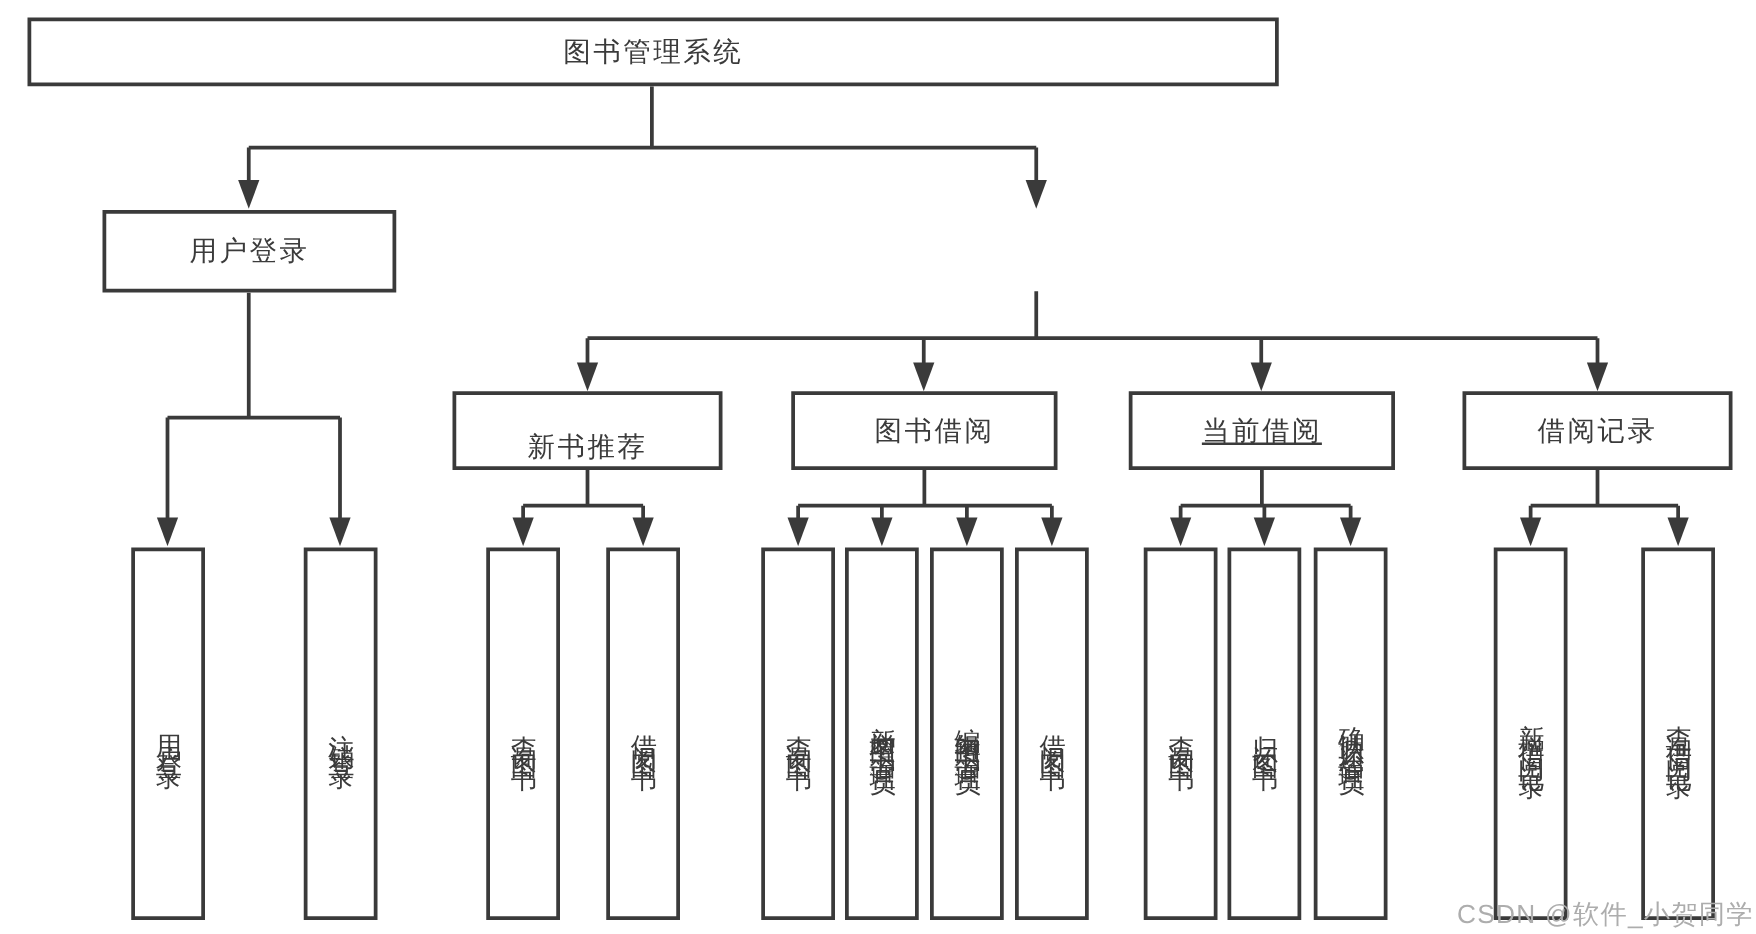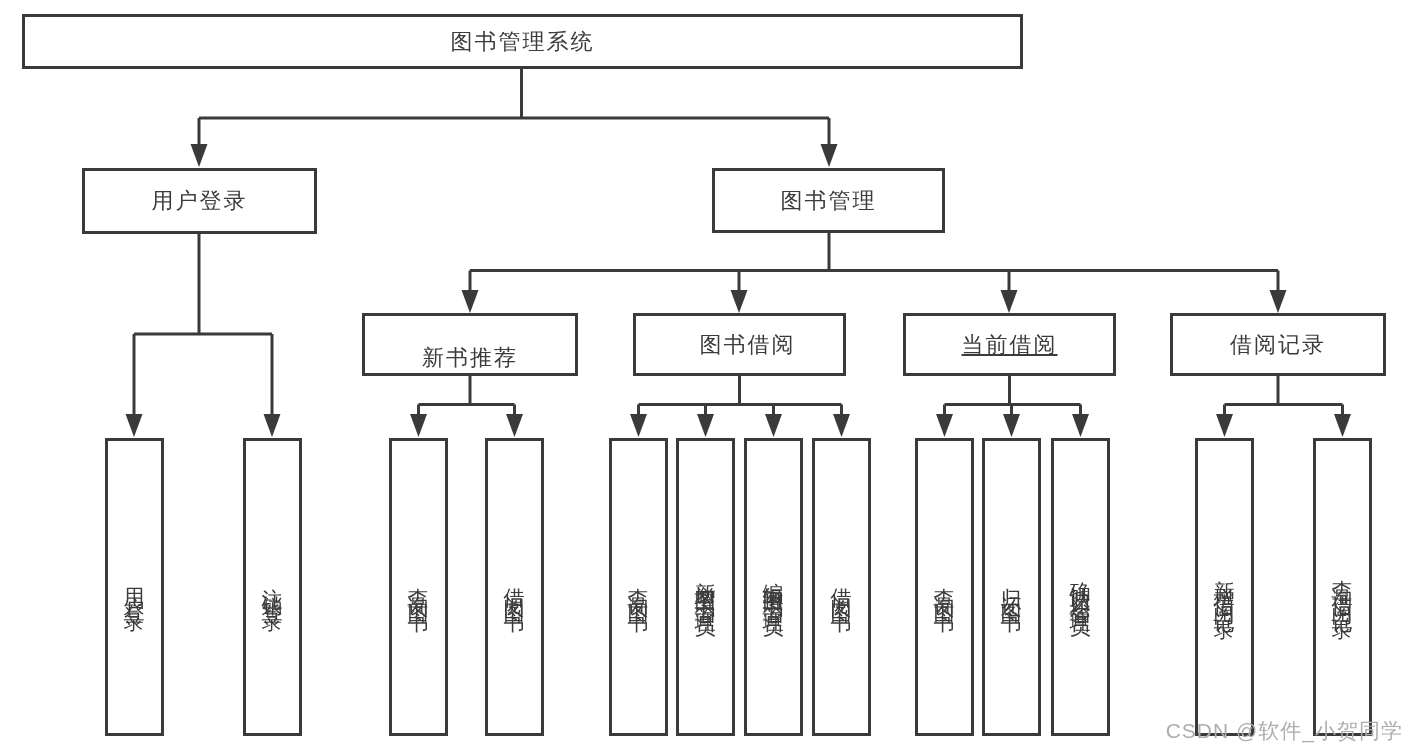--- a/index.html
+++ b/index.html
@@ -118,23 +118,20 @@
     </g>
   </svg>
 
   <div class="node root-box">
     <span class="hlabel">图书管理系统</span>
   </div>
 
   <div class="node l2-a">
     <span class="hlabel">用户登录</span>
   </div>
-  <div class="node l2-b">
-    <span class="hlabel">图书管理</span>
-  </div>
 
   <div class="node l3 l3-a">
     <span class="hlabel">新书推荐</span>
   </div>
   <div class="node l3 l3-b">
     <span class="hlabel">图书借阅</span>
   </div>
   <div class="node l3 l3-c">
     <span class="hlabel">当前借阅</span>
   </div>

